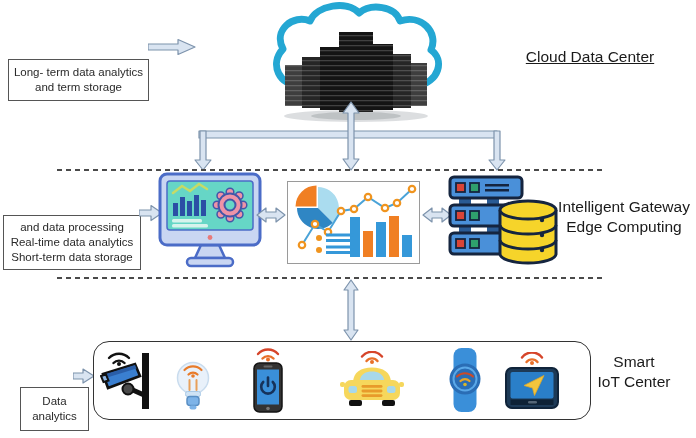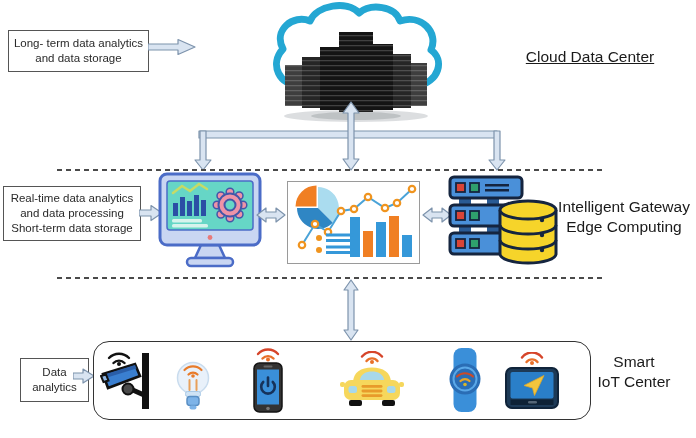--- a/index.html
+++ b/index.html
@@ -4,21 +4,21 @@
 <style>
   html,body{margin:0;padding:0;background:#fff;}
   #canvas{
     position:relative;width:696px;height:438px;background:#fff;
     font-family:"Liberation Sans", sans-serif;color:#222;overflow:hidden;
   }
   .abs{position:absolute;}
   .anno-box{
     border:1.6px solid #555;background:#fff;display:flex;flex-direction:column;
     align-items:center;justify-content:center;text-align:center;
-    font-size:11.5px;line-height:1.32;color:#2a2a2a;
+    font-size:11.5px;line-height:1.32;color:#2a2a2a;margin-top:29px;
   }
   .layer-label{
     text-align:center;font-size:15.5px;line-height:1.32;color:#1a1a1a;
   }
   .dashed-sep{
     height:2px;background:repeating-linear-gradient(90deg,#4a4a4a 0 5px,transparent 5px 9px);
   }
   .flow{fill:#d9e4f1;stroke:#7d93ac;stroke-width:1.2;stroke-linejoin:round;}
   .panel{
     background:#fff;border:1.5px solid #9a9a9a;box-sizing:border-box;
@@ -28,21 +28,21 @@
   }
   svg{display:block;}
 </style>
 </head>
 <body>
 
 <div id="canvas">
 
   <div class="abs anno-box" style="left:8px;top:30px;width:139px;height:40px;">
     <div>Long- term data analytics</div>
-    <div>and data storage</div>
+    <div>and term storage</div>
   </div>
   <svg class="abs" style="left:148px;top:38px" width="49" height="18" viewBox="0 0 49 18">
     <polygon class="flow" points="0,6 30,6 30,1.5 47,9 30,16.5 30,12 0,12"></polygon>
   </svg>
 
   <svg class="abs" style="left:263px;top:2px" width="186" height="124" viewBox="0 0 186 124">
     <defs>
       <pattern id="slats" width="10" height="5" patternUnits="userSpaceOnUse">
         <rect width="10" height="5" fill="#141414"></rect>
         <rect y="3.2" width="10" height="1" fill="#4c4c4c"></rect>
@@ -70,22 +70,22 @@
   <svg class="abs" style="left:190px;top:100px" width="320" height="72" viewBox="0 0 320 72">
     <rect class="flow" x="9" y="31" width="298" height="7"></rect>
     <polygon class="flow" points="10,31 16,31 16,60 21,60 13,70 5,60 10,60"></polygon>
     <polygon class="flow" points="304,31 310,31 310,60 315,60 307,70 299,60 304,60"></polygon>
     <polygon class="flow" points="161,2 169,13 164,13 164,59 169,59 161,70 153,59 158,59 158,13 153,13"></polygon>
   </svg>
 
   <div class="abs dashed-sep" style="left:57px;top:169px;width:545px;"></div>
 
   <div class="abs anno-box" style="left:3px;top:186px;width:136px;height:53px;">
+    <div>and data processing</div>
     <div>Real-time data analytics</div>
-    <div>and data processing</div>
     <div>Short-term data storage</div>
   </div>
   <svg class="abs" style="left:139px;top:204px" width="24" height="18" viewBox="0 0 24 18">
     <polygon class="flow" points="0,6 12,6 12,1.5 23,9 12,16.5 12,12 0,12"></polygon>
   </svg>
 
   <svg class="abs" style="left:158px;top:172px" width="104" height="97" viewBox="0 0 104 97">
     <path d="M43,73 L61,73 L67,86 L37,86 Z" fill="#c9d6f2" stroke="#4b6cc7" stroke-width="2.5"></path>
     <rect x="29" y="86" width="46" height="8" rx="4" fill="#c9d6f2" stroke="#4b6cc7" stroke-width="2.5"></rect>
     <rect x="2" y="2" width="100" height="71" rx="7" fill="#c9d6f2" stroke="#4b6cc7" stroke-width="3"></rect>

